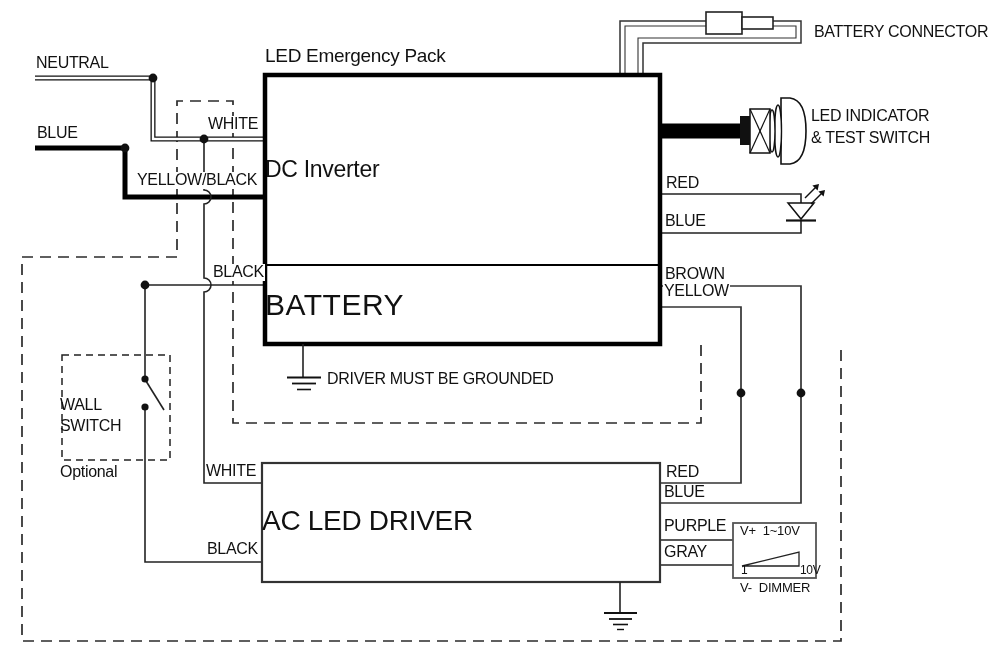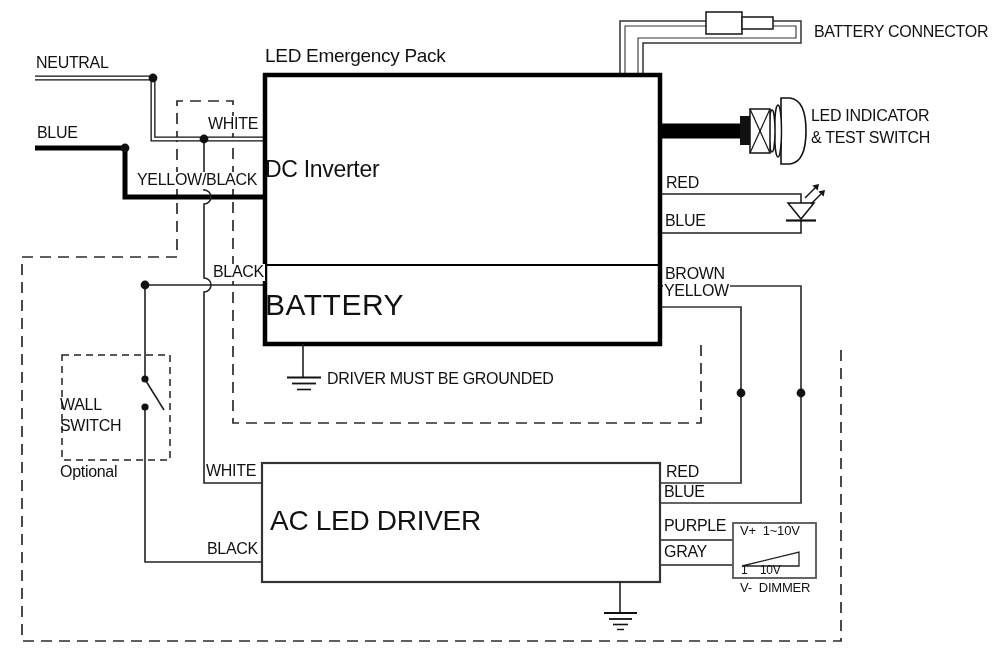--- a/index.html
+++ b/index.html
@@ -120,21 +120,21 @@
       <circle cx="145" cy="407" r="3.6"></circle>
       <circle cx="741" cy="393" r="4.4"></circle>
       <circle cx="801" cy="393" r="4.4"></circle>
     </g>
   </svg>
 
   <div class="lbl nobg ctr title" style="left:265px;top:46px;width:395px;">LED Emergency Pack</div>
 
   <div class="lbl nobg ctr inv" style="left:265px;top:157px;width:395px;">DC Inverter</div>
   <div class="lbl nobg ctr bat" style="left:265px;top:289px;width:395px;">BATTERY</div>
-  <div class="lbl nobg ctr drv" style="left:262px;top:506px;width:398px;margin-left:8px;">AC LED DRIVER</div>
+  <div class="lbl nobg ctr drv" style="left:262px;top:506px;width:398px;">AC LED DRIVER</div>
 
   <div class="lbl" style="left:35px;top:55px;">NEUTRAL</div>
   <div class="lbl" style="left:36px;top:125px;">BLUE</div>
 
   <div class="lbl" style="left:207px;top:116px;">WHITE</div>
   <div class="lbl" style="left:136px;top:172px;">YELLOW/BLACK</div>
   <div class="lbl" style="left:212px;top:264px;">BLACK</div>
 
   <div class="lbl" style="left:665px;top:175px;">RED</div>
   <div class="lbl" style="left:664px;top:213px;">BLUE</div>
@@ -153,15 +153,15 @@
   <div class="lbl" style="left:810px;top:130px;">&amp; TEST SWITCH</div>
   <div class="lbl" style="left:326px;top:371px;">DRIVER MUST BE GROUNDED</div>
 
   <div class="lbl nobg ctr" style="left:60px;top:397px;width:96px;">WALL</div>
   <div class="lbl nobg ctr" style="left:60px;top:418px;width:96px;">SWITCH</div>
   <div class="lbl nobg ctr" style="left:60px;top:464px;width:96px;">Optional</div>
 
   <div class="lbl nobg dim" style="left:740px;top:524px;">V+  1~10V</div>
   <div class="lbl nobg dim" style="left:740px;top:537px;margin-top:44px;">V-  DIMMER</div>
   <div class="lbl nobg dimsm" style="left:741px;top:564px;">1</div>
-  <div class="lbl nobg dimsm" style="left:760px;top:564px;">10V</div>
+  <div class="lbl nobg dimsm" style="left:800px;top:564px;">10V</div>
 
 </div>
 
 </body></html>

